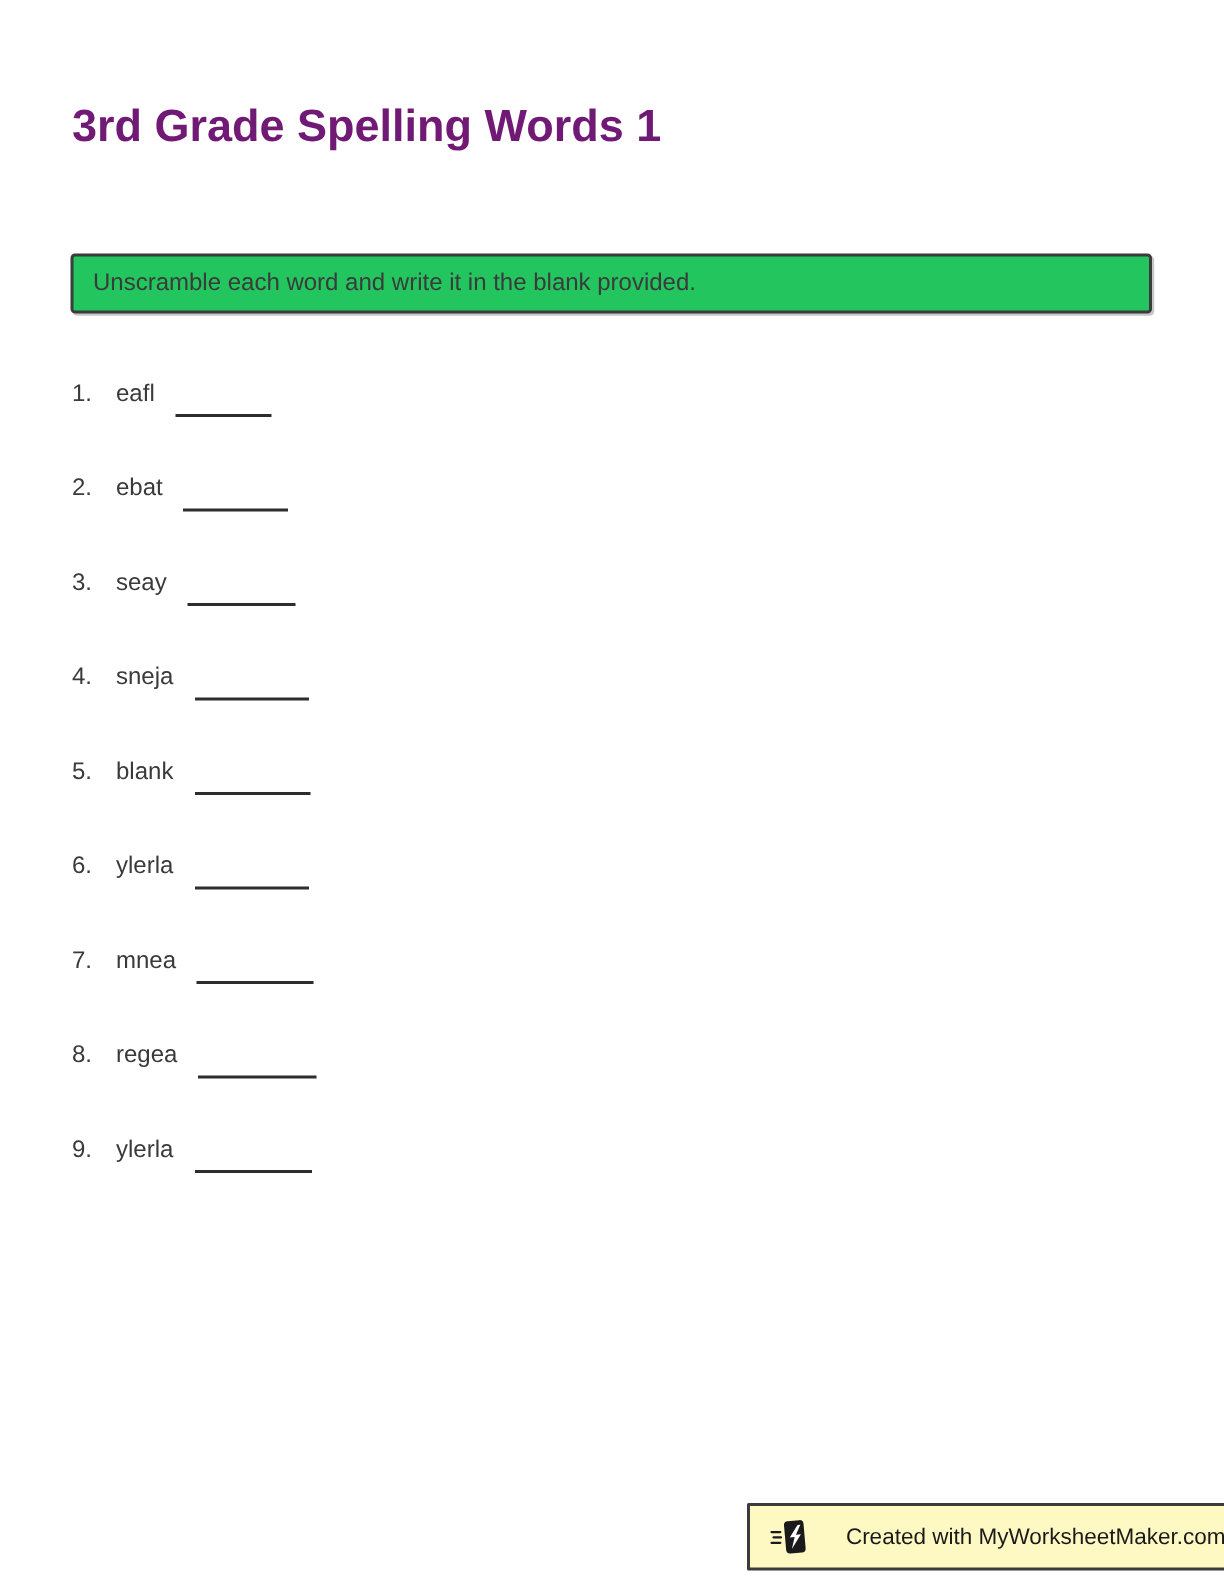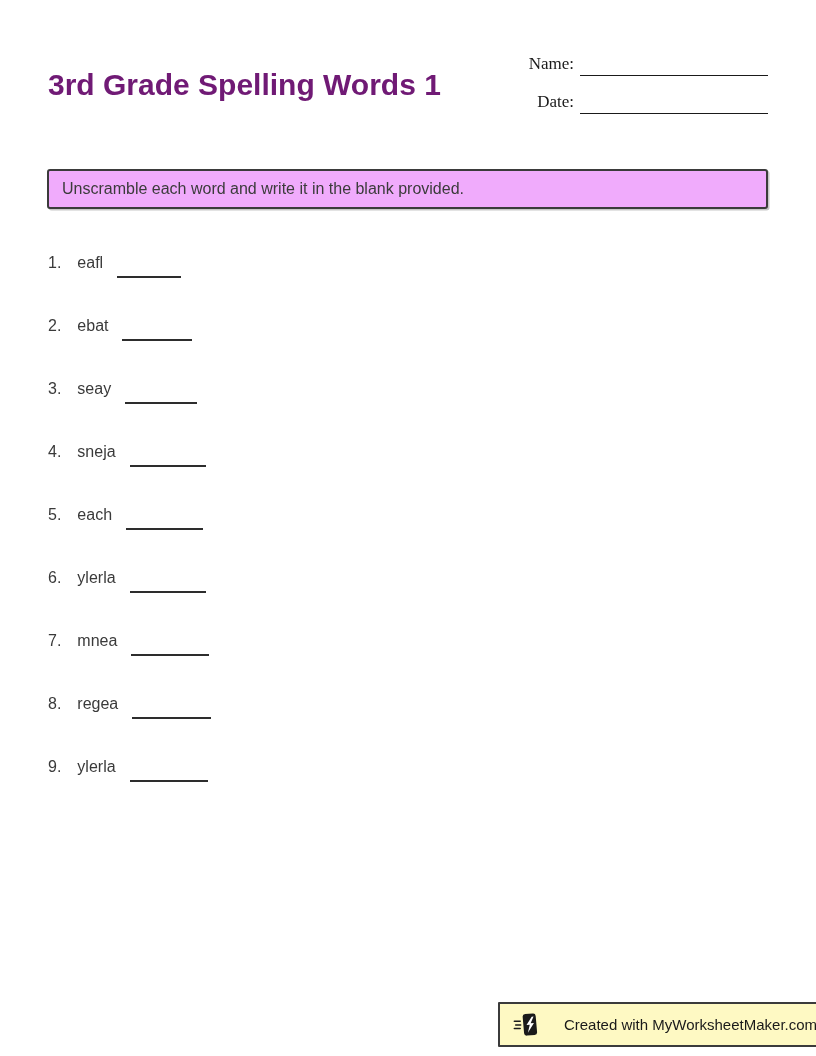--- a/index.html
+++ b/index.html
@@ -23,21 +23,21 @@
   }
   .nd-row{display:flex;align-items:flex-end;height:26px;}
   .nd-row + .nd-row{margin-top:12px;}
   .nd-label{flex:0 0 56px;text-align:right;line-height:24px;}
   .nd-line{flex:1;margin-left:6px;border-bottom:1.2px solid #1a1a1a;align-self:stretch;}
   .instruction-box{
     position:absolute;left:47px;top:169px;width:721px;height:40px;
     box-sizing:border-box;border:2px solid #3b3b3b;border-radius:3px;
     box-shadow:1.5px 1.5px 0 rgba(0,0,0,0.22);
     display:flex;align-items:center;padding-left:13px;
-    font-size:16px;color:#3b3b3b;background:#f0abfc;
+    font-size:16px;color:#3b3b3b;background:#22c55e;
   }
   .word-list{position:absolute;left:48px;top:253px;right:58px;}
   .item-row{
     height:20px;margin-bottom:43px;
     font-size:16px;line-height:20px;color:#3a3a3a;white-space:nowrap;
   }
   .item-num{display:inline-block;margin-right:16px;}
   .item-word{display:inline-block;}
   .answer-blank{
     display:inline-block;margin-left:14px;
@@ -54,30 +54,20 @@
   .footer-text{font-size:15px;color:#1a1a1a;}
   .logo{flex:0 0 auto;display:block;}
 </style>
 </head>
 <body>
 
 <div class="page">
 
   <h1 class="title">3rd Grade Spelling Words 1</h1>
 
-  <div class="name-date">
-    <div class="nd-row">
-      <span class="nd-label">Name:</span>
-      <span class="nd-line"></span>
-    </div>
-    <div class="nd-row">
-      <span class="nd-label">Date:</span>
-      <span class="nd-line"></span>
-    </div>
-  </div>
 
   <div class="instruction-box">
     <span>Unscramble each word and write it in the blank provided.</span>
   </div>
 
   <ol class="word-list" style="margin:0;padding:0;list-style:none;">
     <li class="item-row">
       <span class="item-num">1.</span><span class="item-word">eafl</span><span class="answer-blank"><span class="ghost">eafl</span></span>
     </li>
 
@@ -87,21 +77,21 @@
 
     <li class="item-row">
       <span class="item-num">3.</span><span class="item-word">seay</span><span class="answer-blank"><span class="ghost">seay</span></span>
     </li>
 
     <li class="item-row">
       <span class="item-num">4.</span><span class="item-word">sneja</span><span class="answer-blank"><span class="ghost">sneja</span></span>
     </li>
 
     <li class="item-row">
-      <span class="item-num">5.</span><span class="item-word">each</span><span class="answer-blank"><span class="ghost">tsepe</span></span>
+      <span class="item-num">5.</span><span class="item-word">blank</span><span class="answer-blank"><span class="ghost">tsepe</span></span>
     </li>
 
     <li class="item-row">
       <span class="item-num">6.</span><span class="item-word">ylerla</span><span class="answer-blank"><span class="ghost">ylerla</span></span>
     </li>
 
     <li class="item-row">
       <span class="item-num">7.</span><span class="item-word">mnea</span><span class="answer-blank"><span class="ghost">mnea</span></span>
     </li>
 

